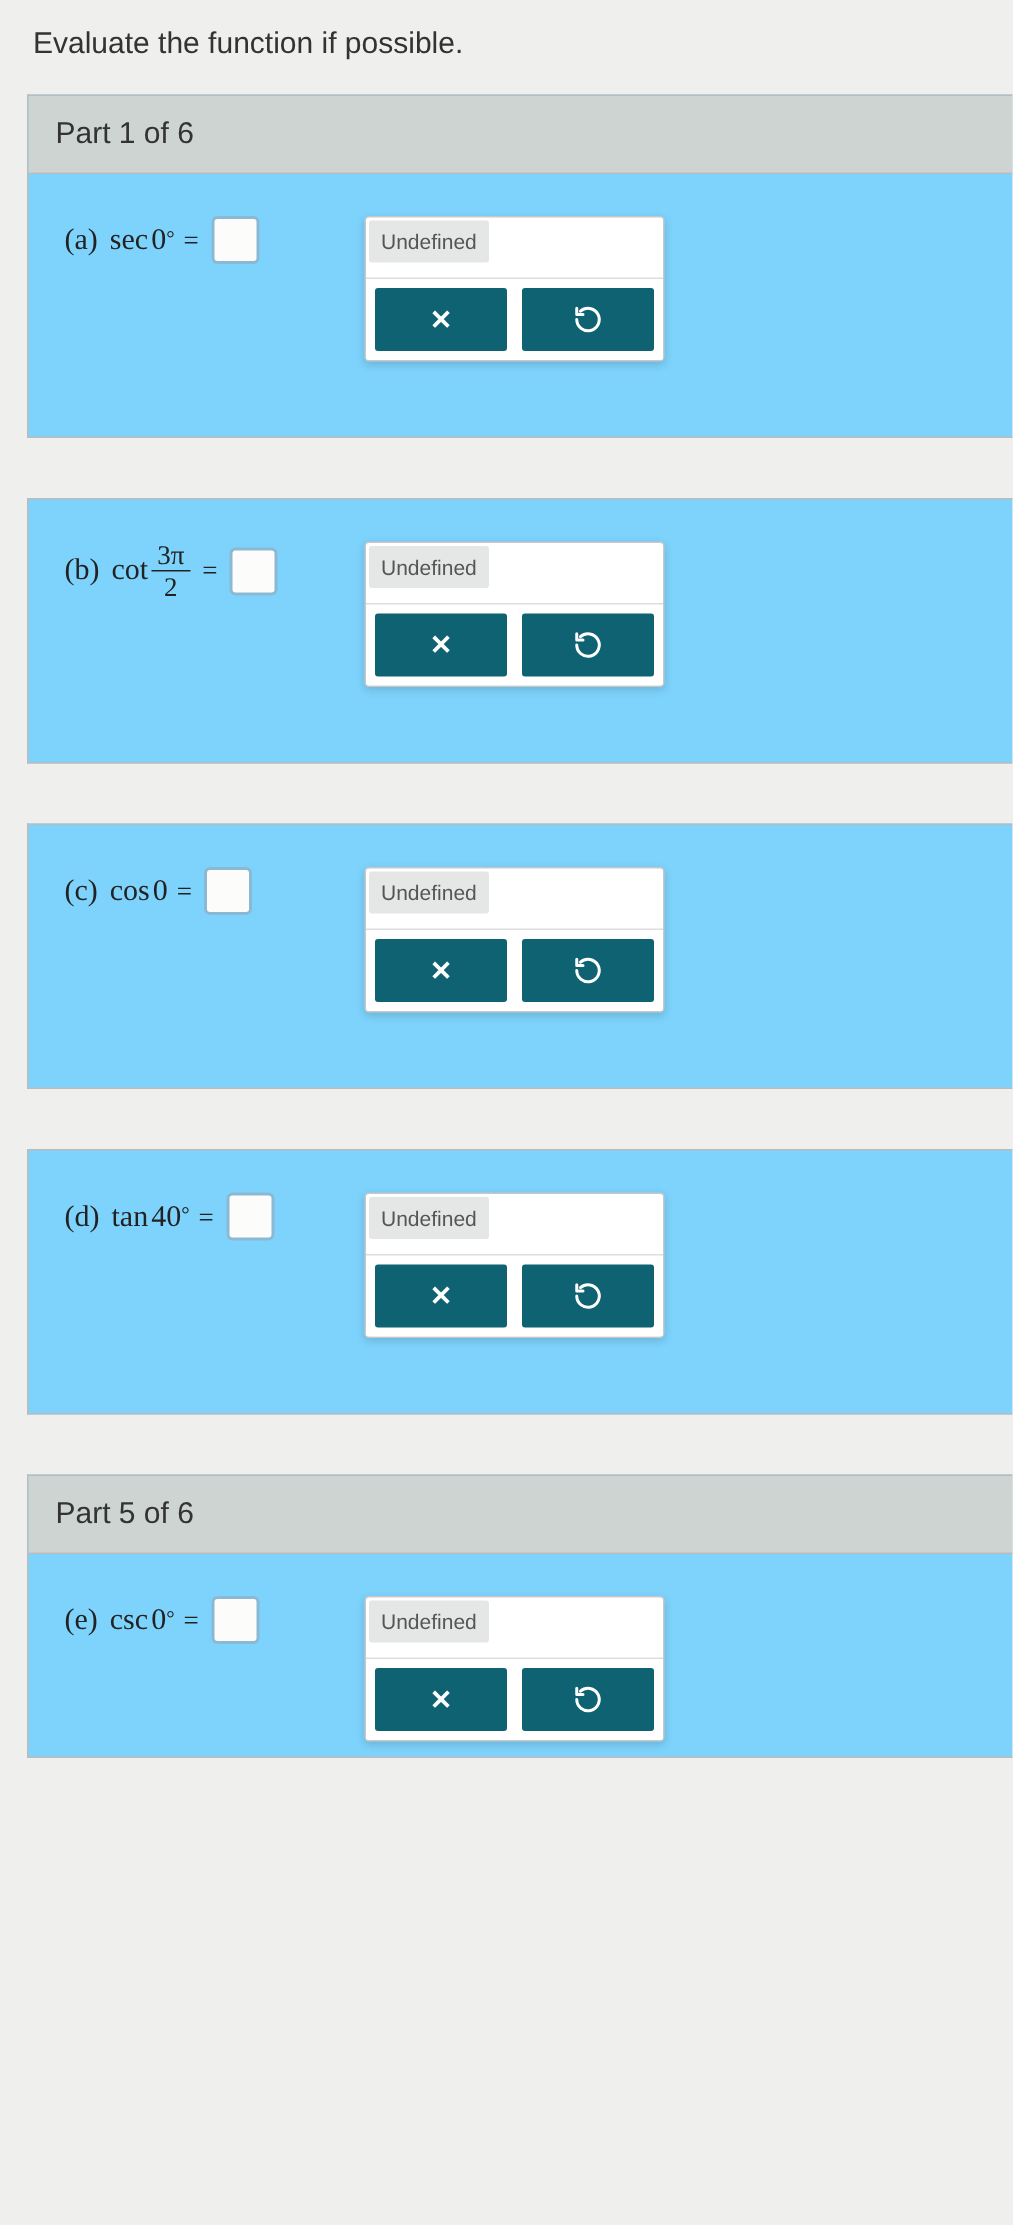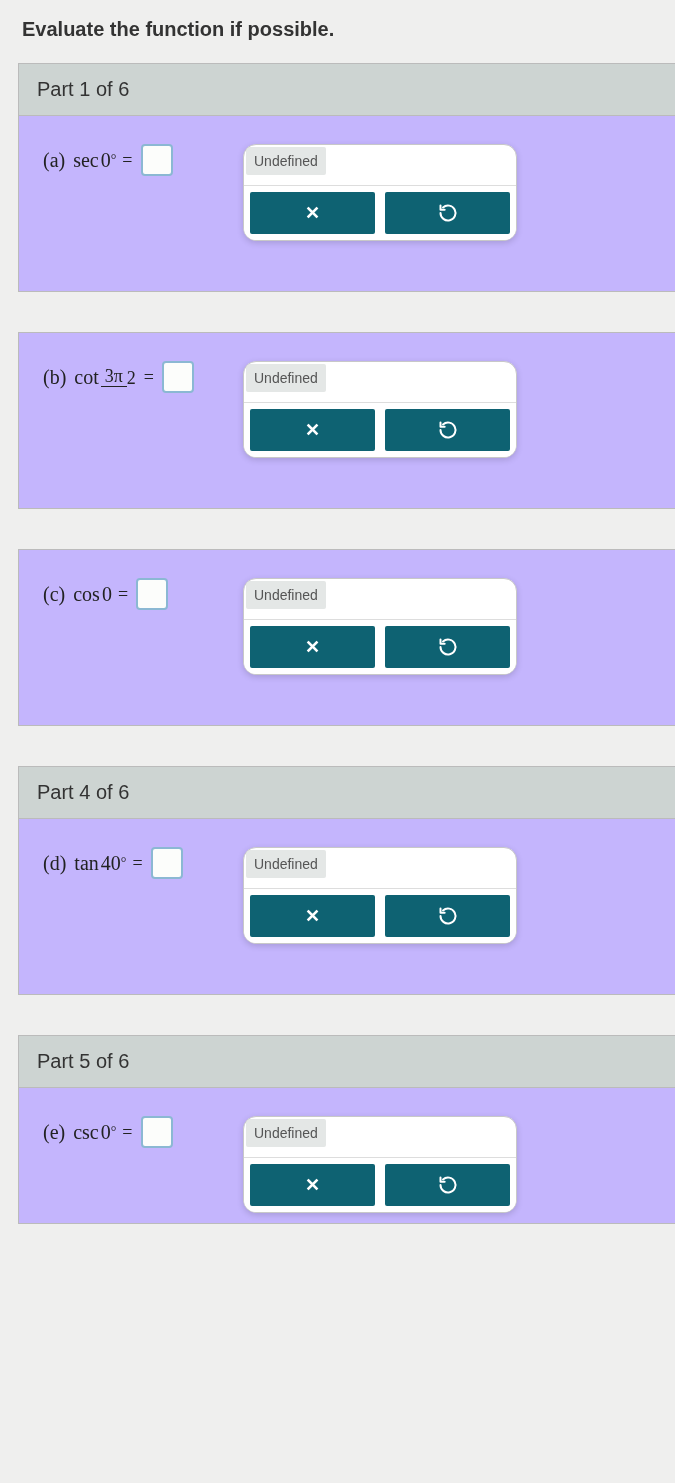--- a/index.html
+++ b/index.html
@@ -6,29 +6,29 @@
   body {
     margin: 0;
     padding: 18px 0 0 18px;
     font-family: Arial, Helvetica, sans-serif;
     background: #efefee;
     width: 675px;
     color: #222;
   }
   .page-title {
     font-size: 20px;
-    font-weight: 700;
+    font-weight: 400;
     color: #333;
     margin: 0 0 22px 4px;
   }
   .part {
     border: 1px solid #bbb;
     border-right: none;
     margin-bottom: 40px;
-    background: #c4b5fd;
+    background: #7dd3fc;
   }
   .part-header {
     background: #cdd4d2;
     padding: 14px 18px;
     font-size: 20px;
     color: #333;
     border-bottom: 1px solid #bbb;
   }
   .part-body {
     padding: 28px 10px 50px 24px;
@@ -41,20 +41,21 @@
     align-items: center;
     font-family: "Times New Roman", serif;
     font-size: 20px;
     color: #222;
     min-width: 180px;
   }
   .q-label { margin-right: 8px; }
   .q-func { display:inline-flex; align-items:center; }
   .frac {
     display: inline-flex;
+    flex-direction: column;
     align-items: center;
     margin: 0 2px;
     line-height: 1;
     font-size: 18px;
   }
   .frac .num { border-bottom: 1.5px solid #222; padding: 0 4px 1px 4px; }
   .frac .den { padding-top: 1px; }
   .deg { font-size: 14px; vertical-align: super; line-height:0; }
   .eq { margin: 0 8px 0 6px; font-size:18px;}
   .answer-box {
@@ -62,23 +63,23 @@
     height: 32px;
     border: 2px solid #8bb8d3;
     border-radius: 4px;
     background: #fcfdfb;
     display: inline-block;
     cursor: text;
   }
   .palette {
     background: #fff;
     border: 1px solid #c8c8c8;
-    border-radius: 13px;
+    border-radius: 3px;
     box-shadow: 0 2px 6px rgba(0,0,0,0.15);
-    width: 274px;
+    width: 200px;
     padding: 0;
     overflow: hidden;
   }
   .palette-top {
     padding: 2px 2px 10px 2px;
   }
   .undef-btn {
     background: #e4e7e6;
     border: none;
     font-size: 14px;
@@ -209,21 +210,20 @@
               <path d="M3 12a9 9 0 1 0 3-6.7"></path>
               <polyline points="3 3 3 8 8 8"></polyline>
             </svg>
         </button>
       </div>
     </div>
   </div>
 </div>
 
 <div class="part">
-  <div class="part-header">Part 4 of 6</div>
   <div class="part-body">
     <div class="question">
       <span class="q-label">(d)</span>
       <span class="q-func">
         <span>tan</span>
         <span style="width:2px;"></span>
         <span>40</span>
           <span class="deg">°</span>
       </span>
       <span class="eq">=</span>

